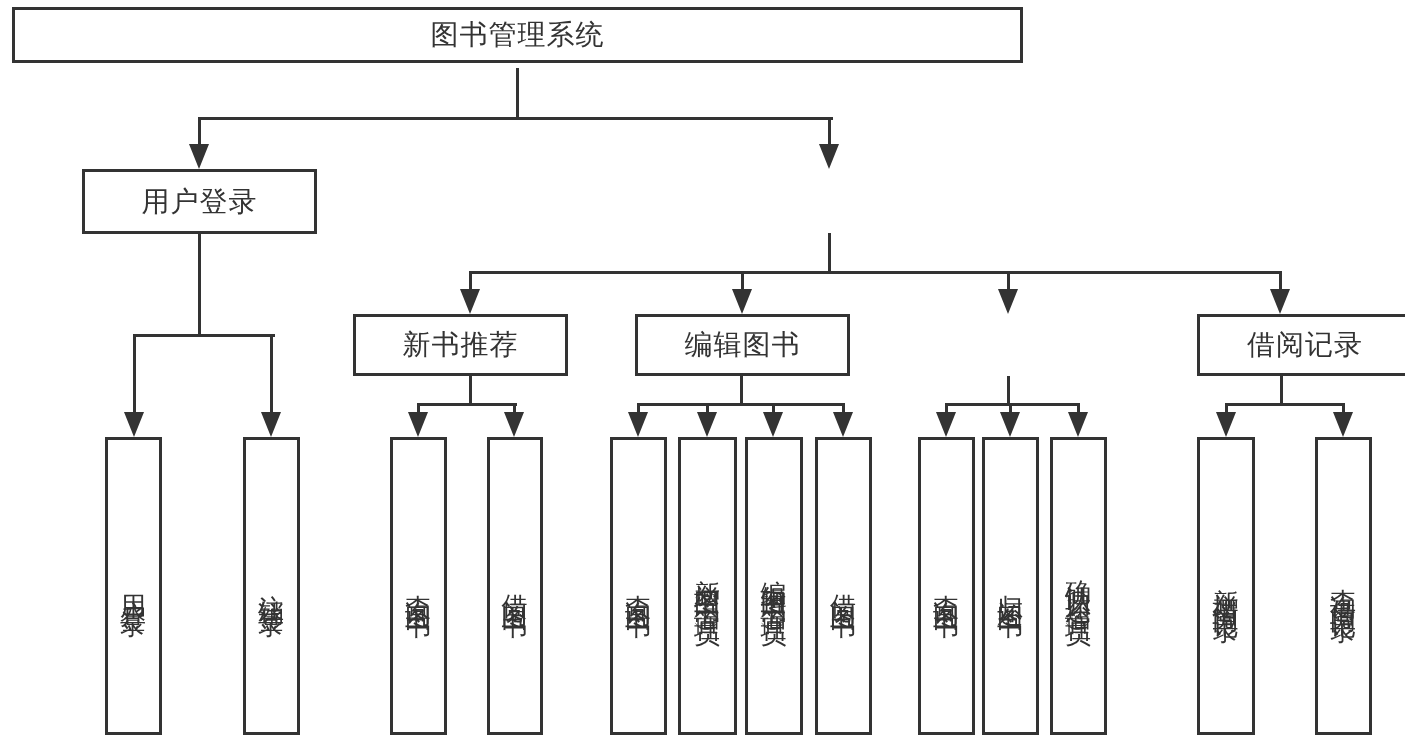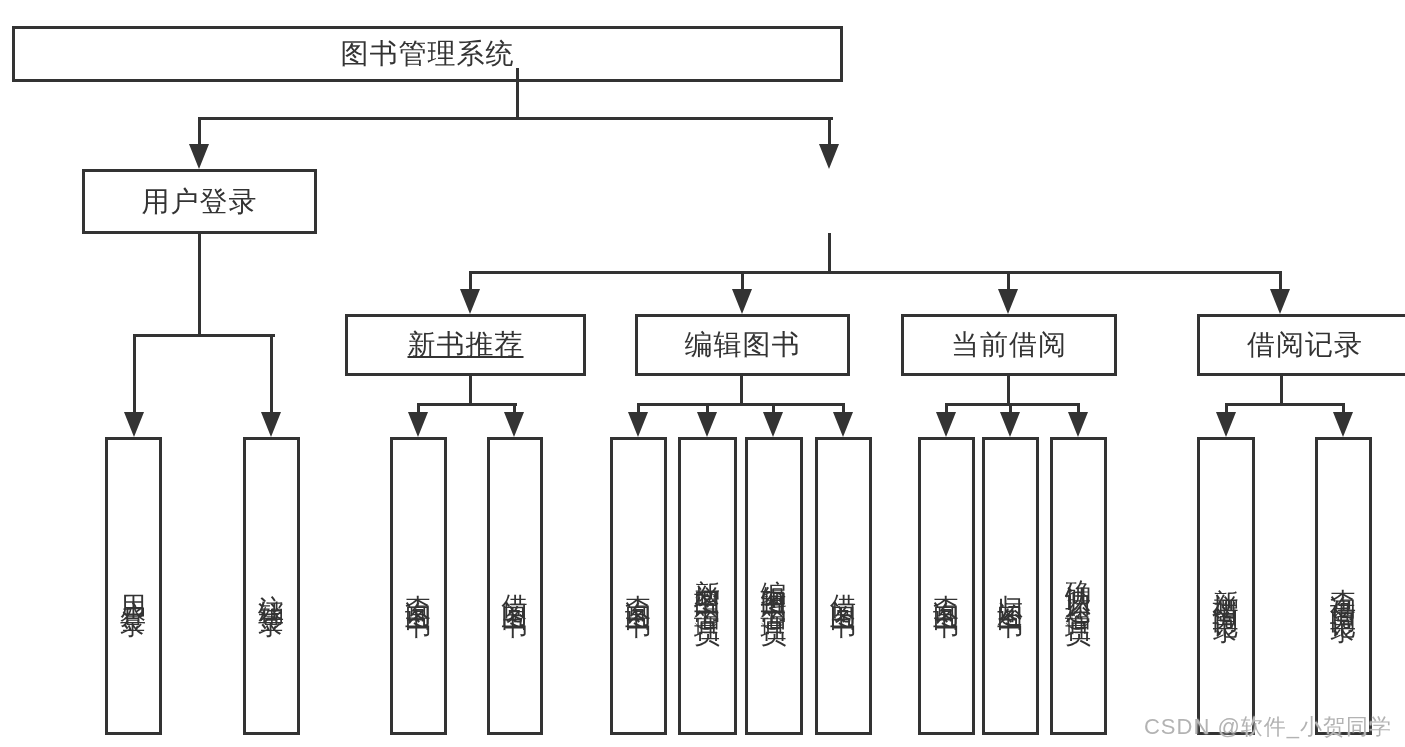--- a/index.html
+++ b/index.html
@@ -50,36 +50,33 @@
     letter-spacing: 1px;
     text-shadow: 0 0 2px #ffffff;
     white-space: nowrap;
   }
 </style>
 </head>
 <body>
 
 <div id="stage">
 
-  <div class="node hnode" style="left:12px; top:26px; width:831px; height:56px;font-family:Liberation Mono, monospace;">
+  <div class="node hnode" style="left:12px; top:7px; width:1011px; height:56px;font-family:Liberation Mono, monospace;">
     <span>图书管理系统</span>
   </div>
 
   <div class="node hnode" style="left:82px; top:169px; width:235px; height:65px;">
     <span>用户登录</span>
   </div>
 
-  <div class="node hnode" style="left:345px; top:314px; width:241px; height:62px;text-decoration:underline;">
+  <div class="node hnode" style="left:353px; top:314px; width:215px; height:62px;">
     <span>新书推荐</span>
   </div>
   <div class="node hnode" style="left:635px; top:314px; width:215px; height:62px;">
     <span>编辑图书</span>
-  </div>
-  <div class="node hnode" style="left:901px; top:314px; width:216px; height:62px;">
-    <span>当前借阅</span>
   </div>
   <div class="node hnode" style="left:1173px; top:314px; width:216px; height:62px;margin-left:24px;">
     <span>借阅记录</span>
   </div>
 
   <div class="node leaf" style="left:105px; width:57px;">
     <span>用户登录</span>
   </div>
   <div class="node leaf" style="left:243px; width:57px;">
     <span>注销登录</span>
@@ -174,15 +171,14 @@
   <div class="vline" style="left:1077px; top:403px; height:10px;"></div>
   <div class="ahead" style="left:1068px; top:412px;"></div>
 
   <div class="vline" style="left:1280px; top:376px; height:30px;"></div>
   <div class="hline" style="left:1225px; top:403px; width:120px;"></div>
   <div class="vline" style="left:1225px; top:403px; height:10px;"></div>
   <div class="ahead" style="left:1216px; top:412px;"></div>
   <div class="vline" style="left:1342px; top:403px; height:10px;"></div>
   <div class="ahead" style="left:1333px; top:412px;"></div>
 
-  <div class="watermark">CSDN @软件_小贺同学</div>
 
 </div>
 
 </body></html>

